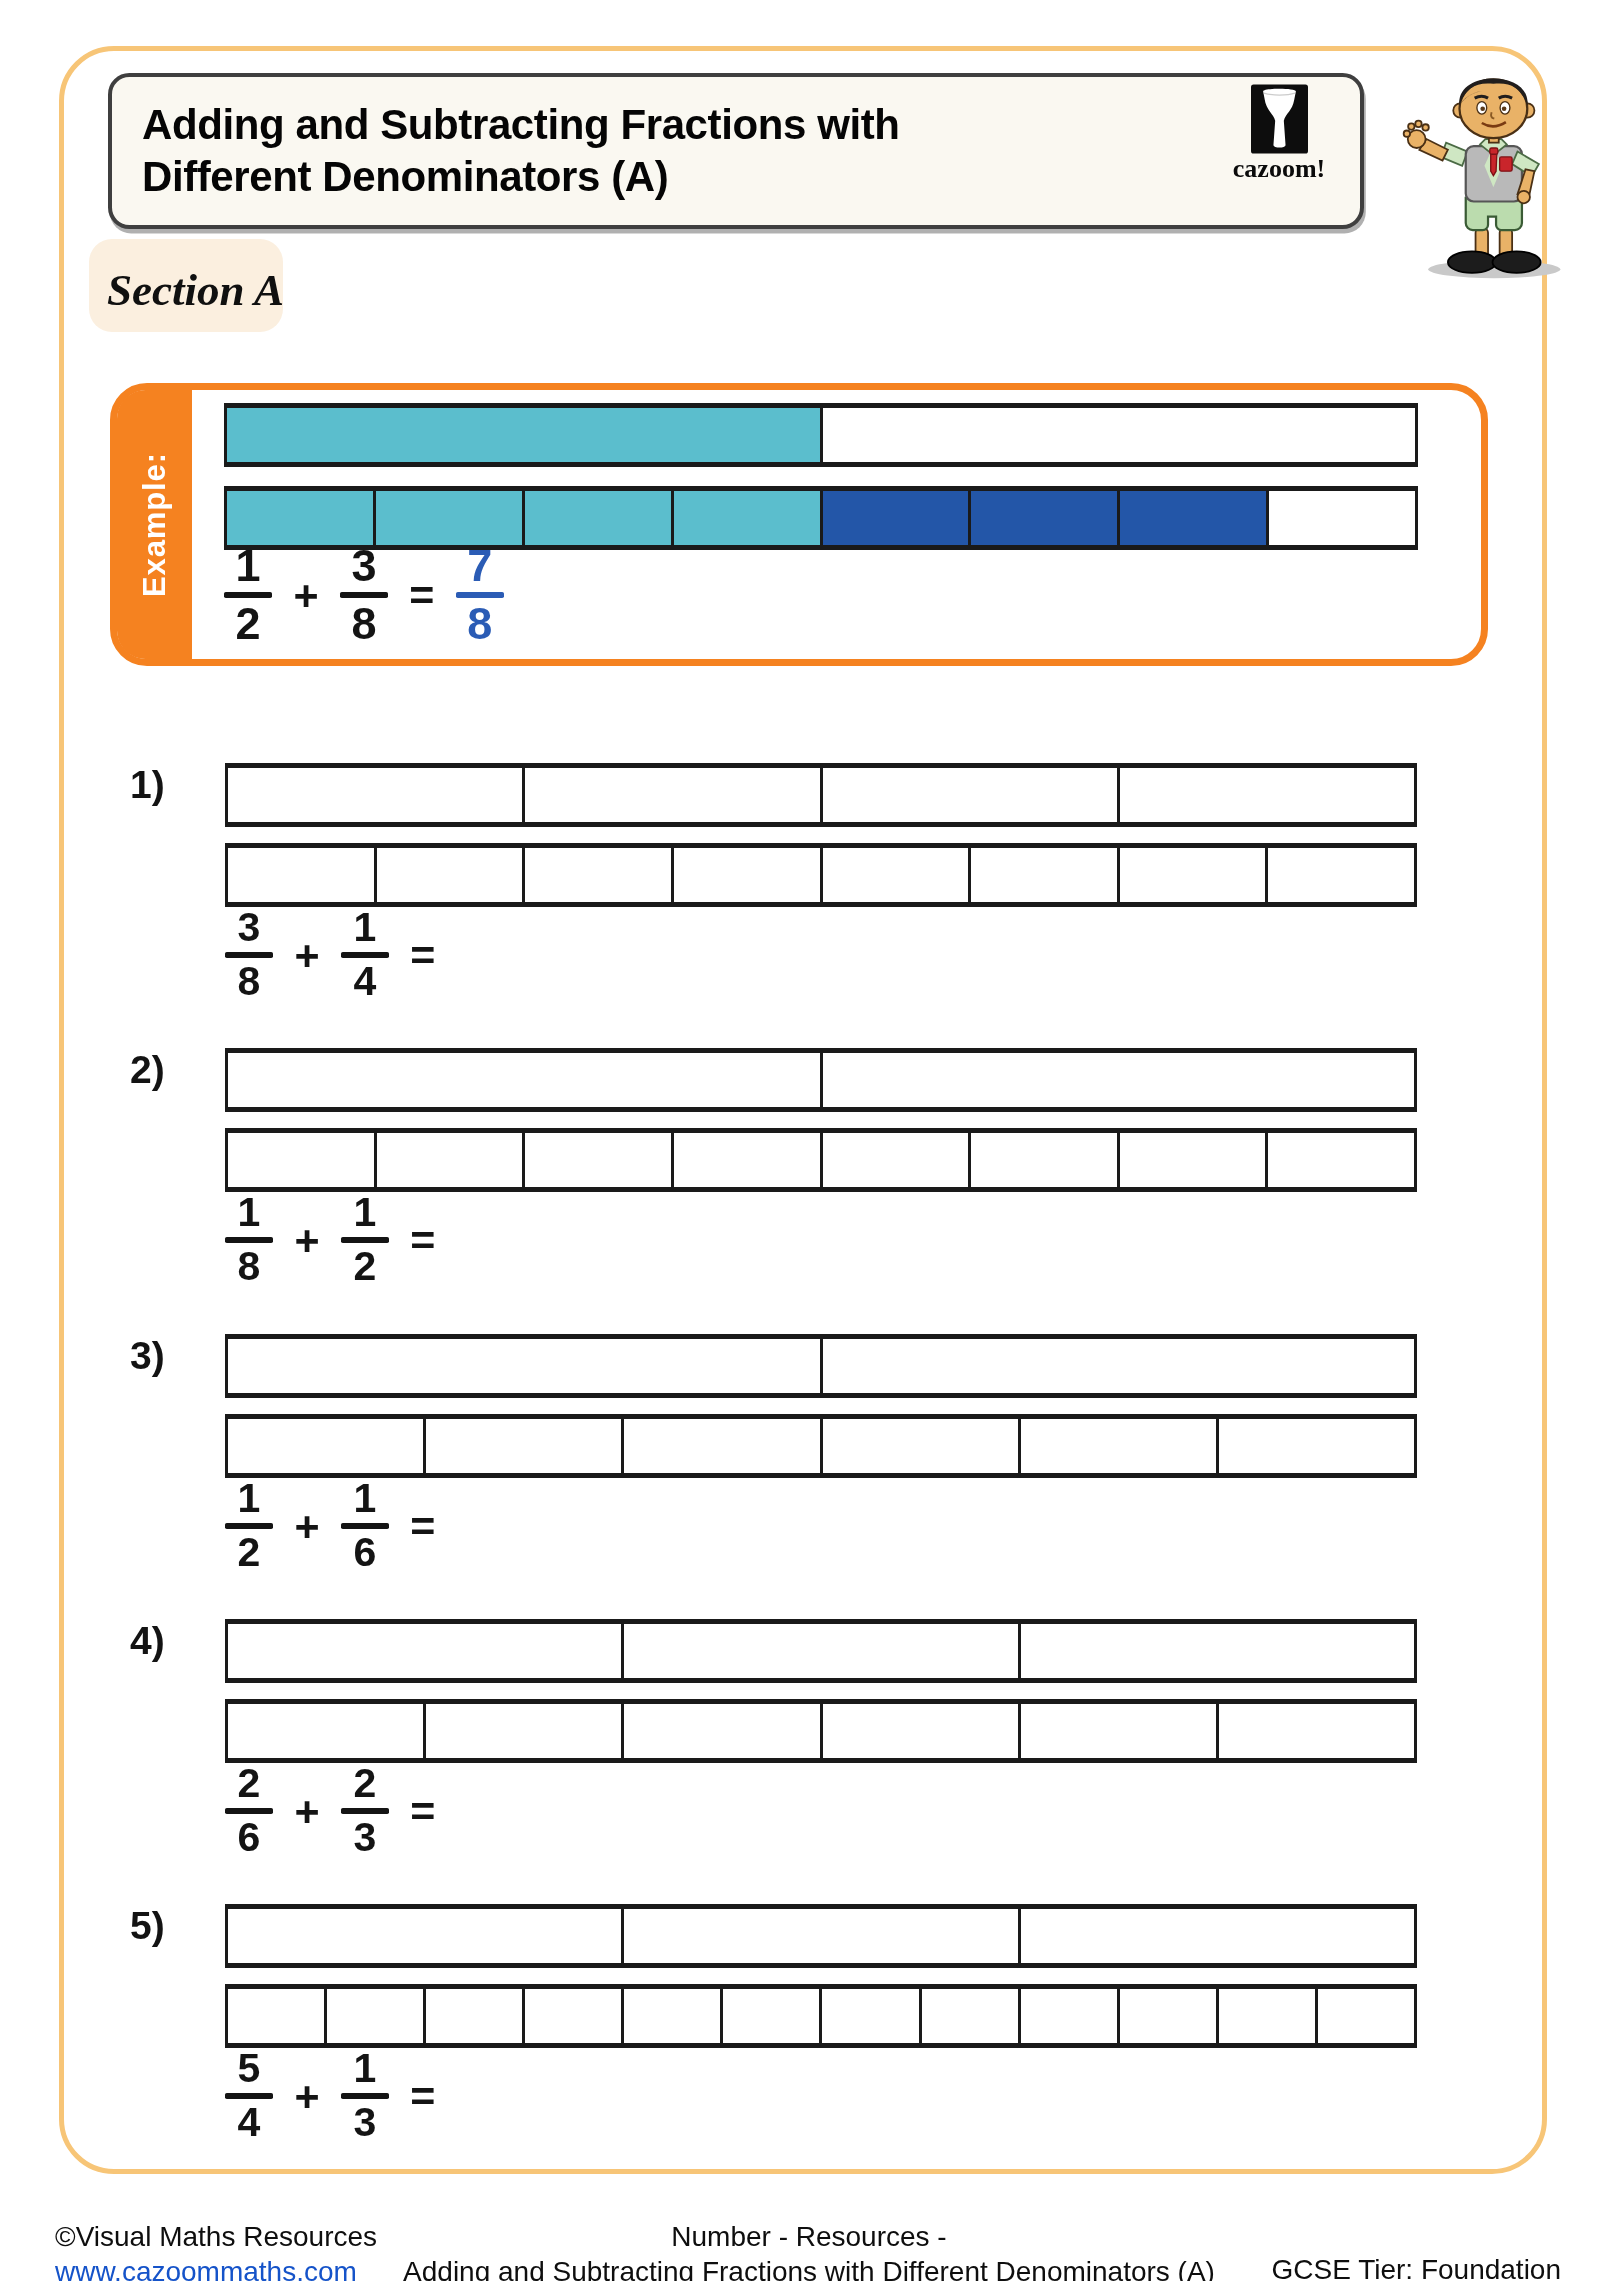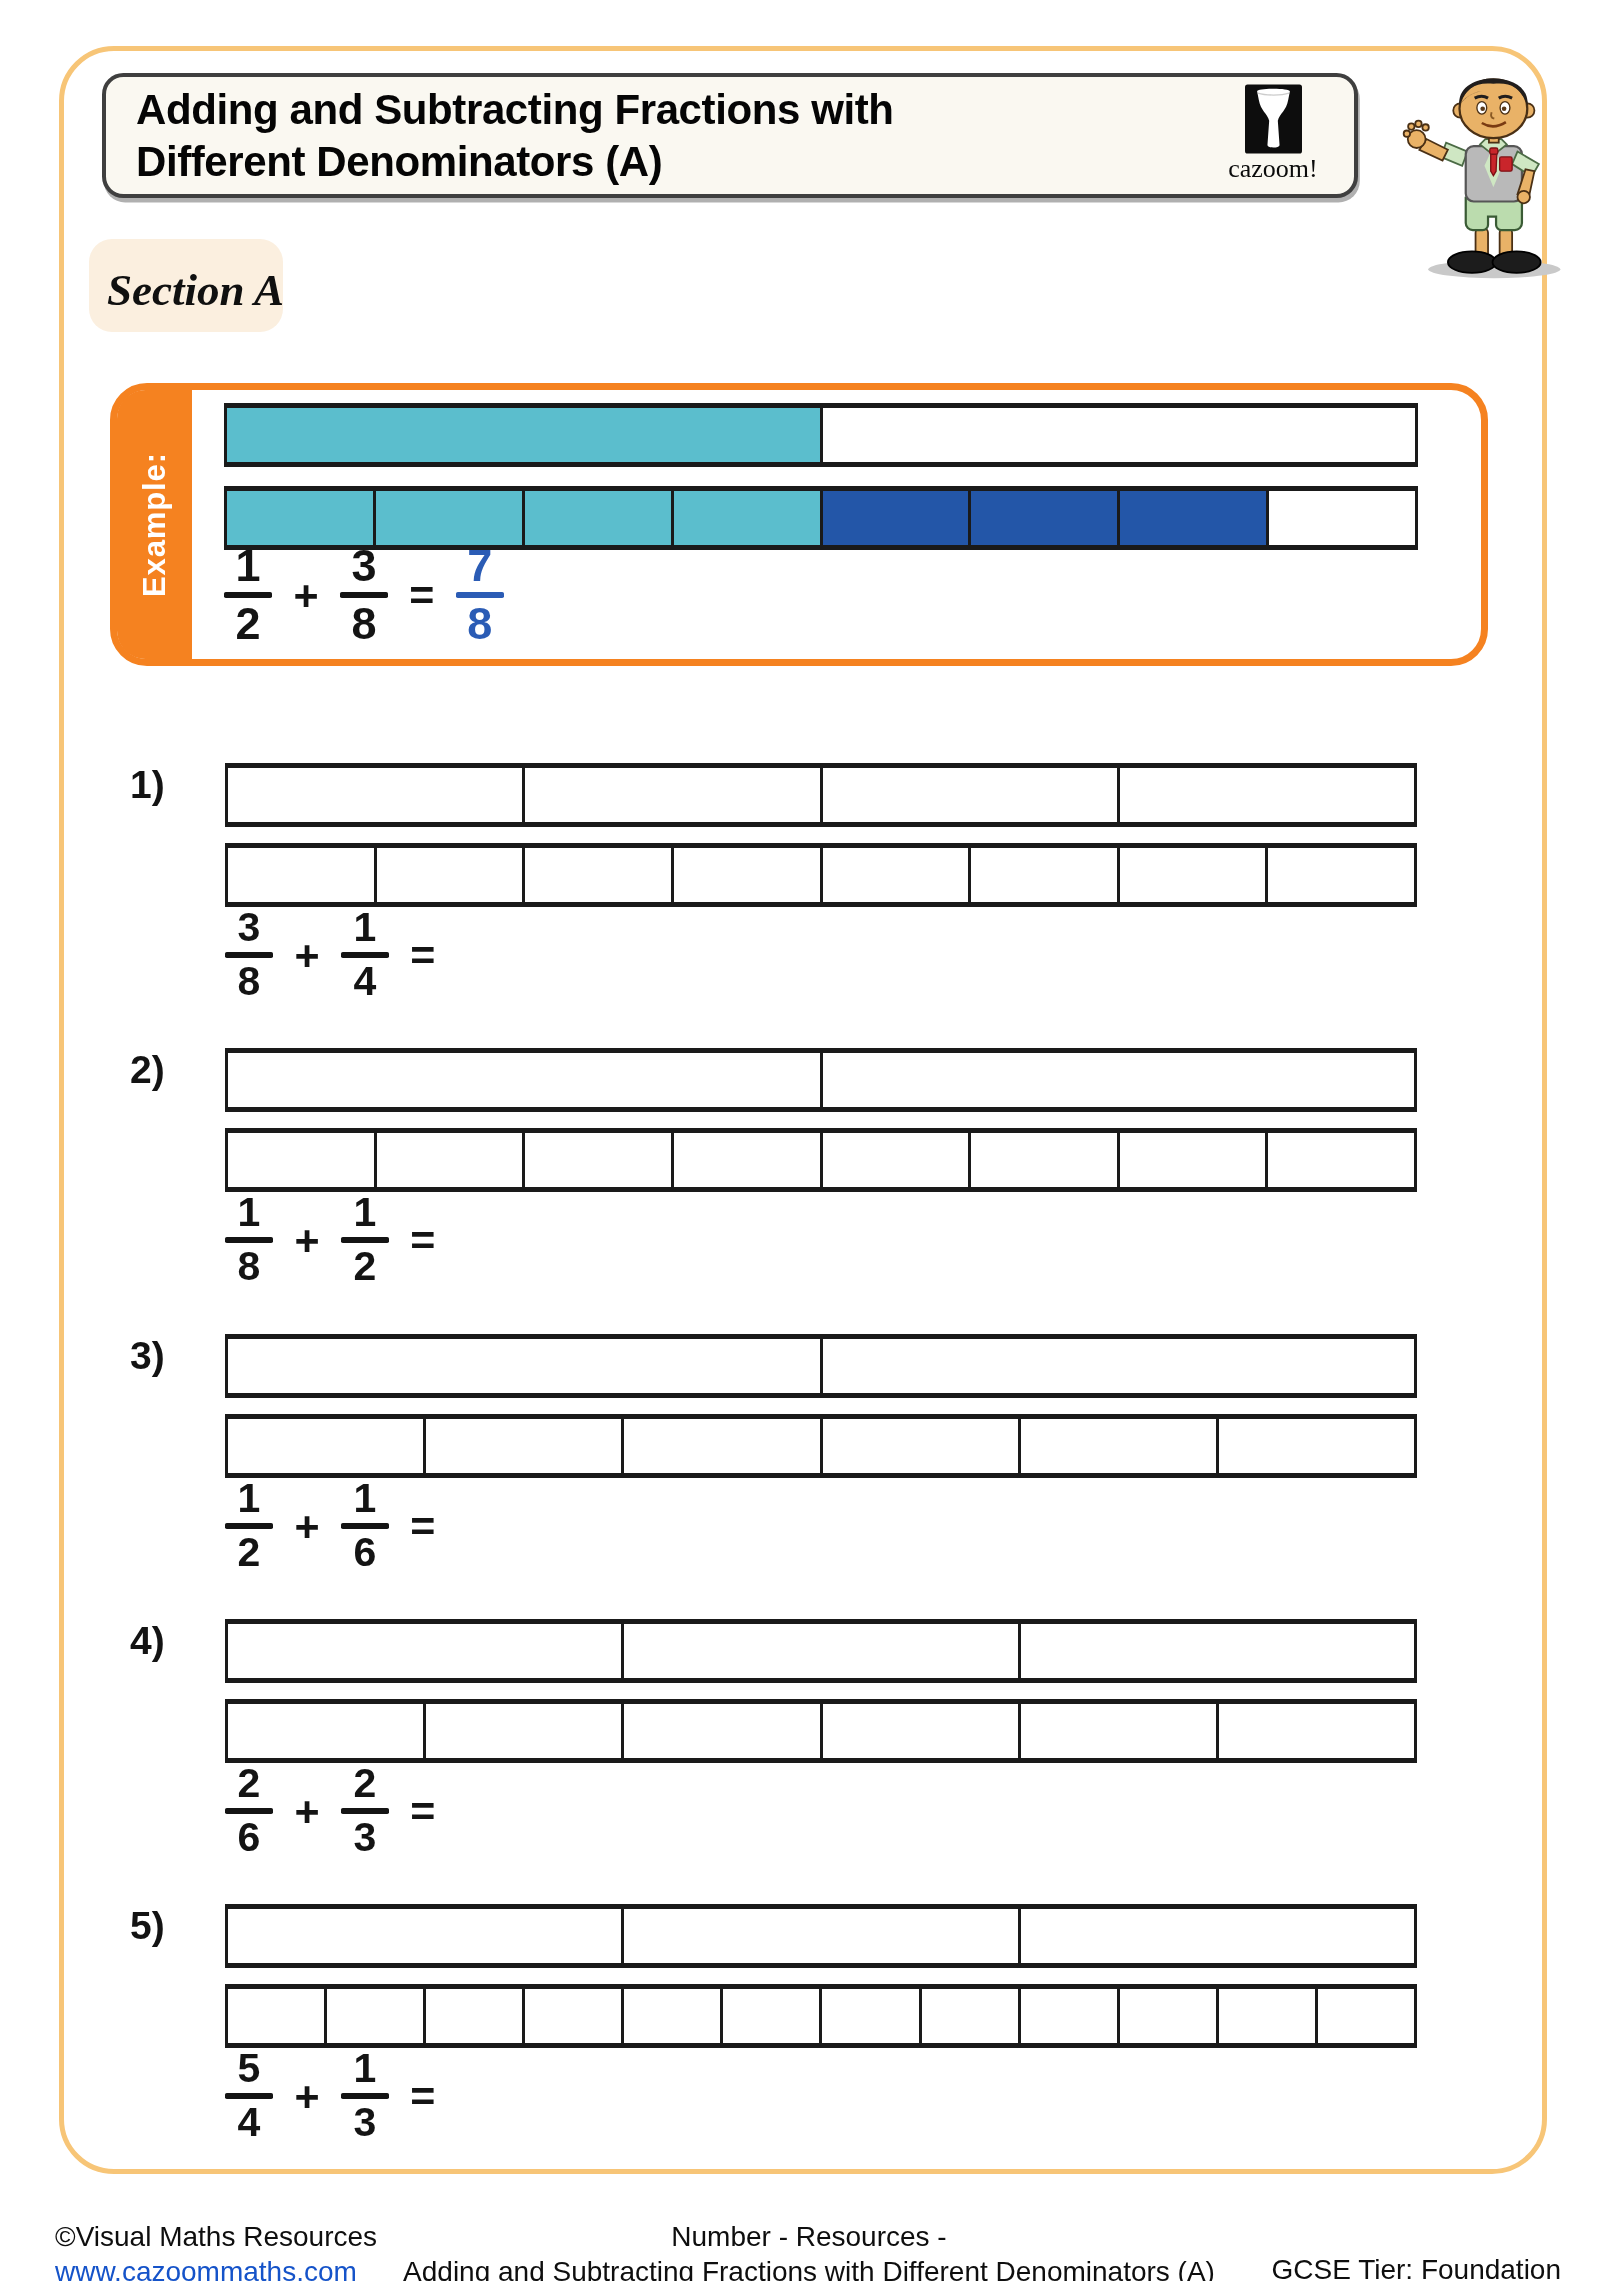--- a/index.html
+++ b/index.html
@@ -17,28 +17,28 @@
   *{margin:0;padding:0;box-sizing:border-box;}
   html,body{width:1618px;height:2281px;}
   body{background:#ffffff;position:relative;font-family:"Liberation Sans",sans-serif;color:#111;}
   .page{position:absolute;inset:0;width:1618px;height:2281px;overflow:hidden;}
 
   
   .outer-border{position:absolute;left:59px;top:46px;width:1488px;height:2128px;
     border:5.3px solid var(--peach);border-radius:55px;background:transparent;}
 
   
-  .title-box{position:absolute;left:102px;top:73px;width:1256px;height:125px;
+  .title-box{position:absolute;left:108px;top:73px;width:1256px;height:156px;
     background:var(--tbox-bg);border:4.5px solid var(--tbox-border);border-radius:21.4px;
     box-shadow:1.8px 4.5px 0 rgba(80,80,80,.45);}
   .title-text{position:absolute;left:30px;top:50%;transform:translateY(-50%);
     font-weight:700;font-size:42px;line-height:52px;letter-spacing:-0.4px;color:#050505;}
   .logo{position:absolute;right:23px;top:7.1px;width:116px;text-align:center;}
   .logo-mark{display:inline-block;width:57px;height:70px;}
-  .logo-text{font-family:"Liberation Serif",serif;font-weight:400;font-size:26px;line-height:23px;color:#0b0b0b;}
+  .logo-text{font-family:"Liberation Serif",serif;font-weight:700;font-size:26px;line-height:23px;color:#0b0b0b;}
 
   
   .boy{position:absolute;left:1401px;top:57px;width:183px;height:223px;z-index:5;}
 
   
   .section-bg{position:absolute;left:89px;top:239px;width:194px;height:93px;
     background:var(--section-bg);border-radius:23px;}
   .section-label{position:absolute;left:107px;top:264px;
     font-family:"Liberation Serif",serif;font-style:italic;font-weight:700;font-size:45px;color:#101010;}
   .section-instruction{position:absolute;left:310px;top:266px;

